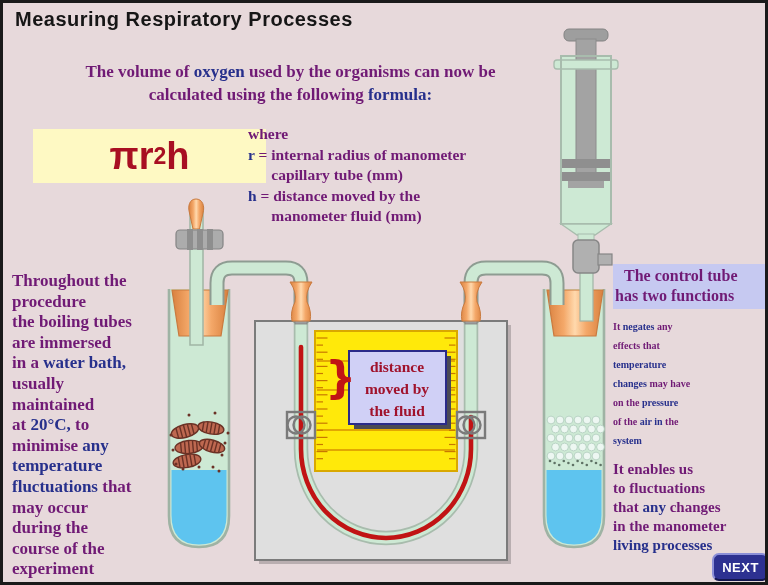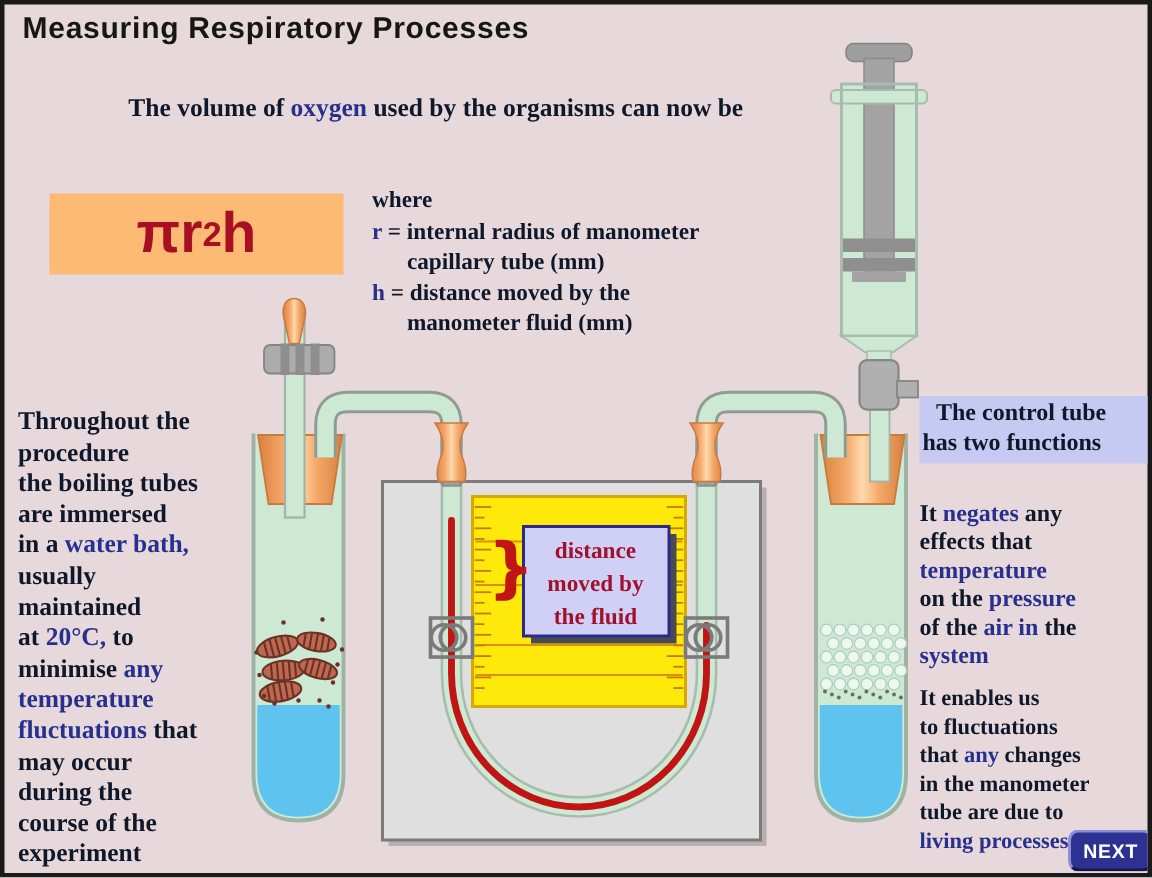--- a/index.html
+++ b/index.html
@@ -2,51 +2,51 @@
 <html><head>
 <meta charset="utf-8">
 <style>
   html,body{margin:0;padding:0;background:#ffffff;}
   .stage{
     position:relative;width:768px;height:585px;box-sizing:border-box;
     border:3px solid #1a1a1a;background:#E7D9DB;overflow:hidden;
     font-family:"Liberation Serif",serif;
   }
   .abs{position:absolute;}
-  .c-r{color:#0f172a;}
+  .c-r{color:#701a75;}
   .c-b{color:#27308C;}
   .rt-line span{font-weight:bold;}
   .title{
     left:12px;top:5px;font-family:"Liberation Sans",sans-serif;
     font-size:20px;font-weight:600;color:#161616;letter-spacing:.5px;
   }
   .intro{
     left:15px;top:57px;width:545px;text-align:center;
     font-size:17px;line-height:23px;
   }
   .formula-box{
-    left:30px;top:126px;width:196px;height:54px;background:#fdba74;
+    left:30px;top:126px;width:233px;height:54px;background:#fef9c3;
     display:flex;align-items:center;justify-content:center;
     font-family:"Liberation Sans",sans-serif;font-weight:bold;
     font-size:38px;color:#A80F22;
   }
   .formula-box sup{font-size:23px;line-height:0;}
   .where{
     left:233px;top:121px;font-size:15.5px;line-height:20.5px;margin-left:12px;
   }
   .where .rt-line{white-space:pre;}
   .left-note{
     left:9px;top:268px;width:154px;font-size:17px;line-height:20.6px;
   }
   .right-note{left:610px;top:261px;width:154px;}
   .ctrl-head{
     background:#C6C9F1;padding:2px 2px 3px 2px;font-size:16px;line-height:20px;
   }
   .ctrl-head .rt-line:first-child{padding-left:9px;}
-  .para1{margin-top:24px;font-size:16px;line-height:19px;}
+  .para1{margin-top:8px;font-size:10px;line-height:19px;}
   .para2{margin-top:10px;font-size:15px;line-height:19px;}
   .next-btn{
     left:709px;top:550px;width:57px;height:28px;background:#2D3191;
     border:2px solid #8B8FD8;border-right-color:#14164D;border-bottom-color:#14164D;
     border-radius:7px;box-sizing:border-box;color:#ffffff;
     font-family:"Liberation Sans",sans-serif;font-weight:bold;font-size:13px;
     display:flex;align-items:center;justify-content:center;cursor:pointer;
     letter-spacing:.5px;
   }
   svg.diagram{position:absolute;left:0;top:0;pointer-events:none;}
@@ -282,20 +282,21 @@
       <text class="lbl-text" x="394" y="391" text-anchor="middle">moved by</text>
       <text class="lbl-text" x="394" y="413" text-anchor="middle">the fluid</text>
       <text class="brace" x="322" y="390">}</text>
     </g>
   </svg>
 
   <div class="abs title">Measuring Respiratory Processes</div>
 
   <div class="abs intro">
       <div class="rt-line"><span class="c-r">The volume of </span><span class="c-b">oxygen </span><span class="c-r">used by the organisms can now be</span></div>
+      <div class="rt-line"><span class="c-r">calculated using the following </span><span class="c-b">formula:</span></div>
     </div>
 
   <div class="abs formula-box">
     <span>πr</span>
       <sup>2</sup>
       <span>h</span>
   </div>
 
   <div class="abs where">
       <div class="rt-line"><span class="c-r">where</span></div>
@@ -325,29 +326,29 @@
 
   <div class="abs right-note">
     <div class="ctrl-head">
         <div class="rt-line"><span class="c-r">The control tube</span></div>
         <div class="rt-line"><span class="c-r">has two functions</span></div>
       </div>
     <div class="para1">
         <div class="rt-line"><span class="c-r">It </span><span class="c-b">negates </span><span class="c-r">any</span></div>
         <div class="rt-line"><span class="c-r">effects that</span></div>
         <div class="rt-line"><span class="c-b">temperature</span></div>
+        <div class="rt-line"><span class="c-b">changes </span><span class="c-r">may have</span></div>
         <div class="rt-line"><span class="c-r">on the </span><span class="c-b">pressure</span></div>
         <div class="rt-line"><span class="c-r">of the </span><span class="c-b">air in</span><span class="c-r"> the</span></div>
         <div class="rt-line"><span class="c-b">system</span></div>
       </div>
     <div class="para2">
         <div class="rt-line"><span class="c-r">It enables us</span></div>
         <div class="rt-line"><span class="c-r">to fluctuations</span></div>
         <div class="rt-line"><span class="c-r">that </span><span class="c-b">any </span><span class="c-r">changes</span></div>
         <div class="rt-line"><span class="c-r">in the manometer</span></div>
-        <div class="rt-line"><span class="c-r">tube are due to</span></div>
         <div class="rt-line"><span class="c-b">living processes</span></div>
       </div>
   </div>
 
   <div class="abs next-btn">NEXT</div>
 
 </div>
 
 </body></html>

